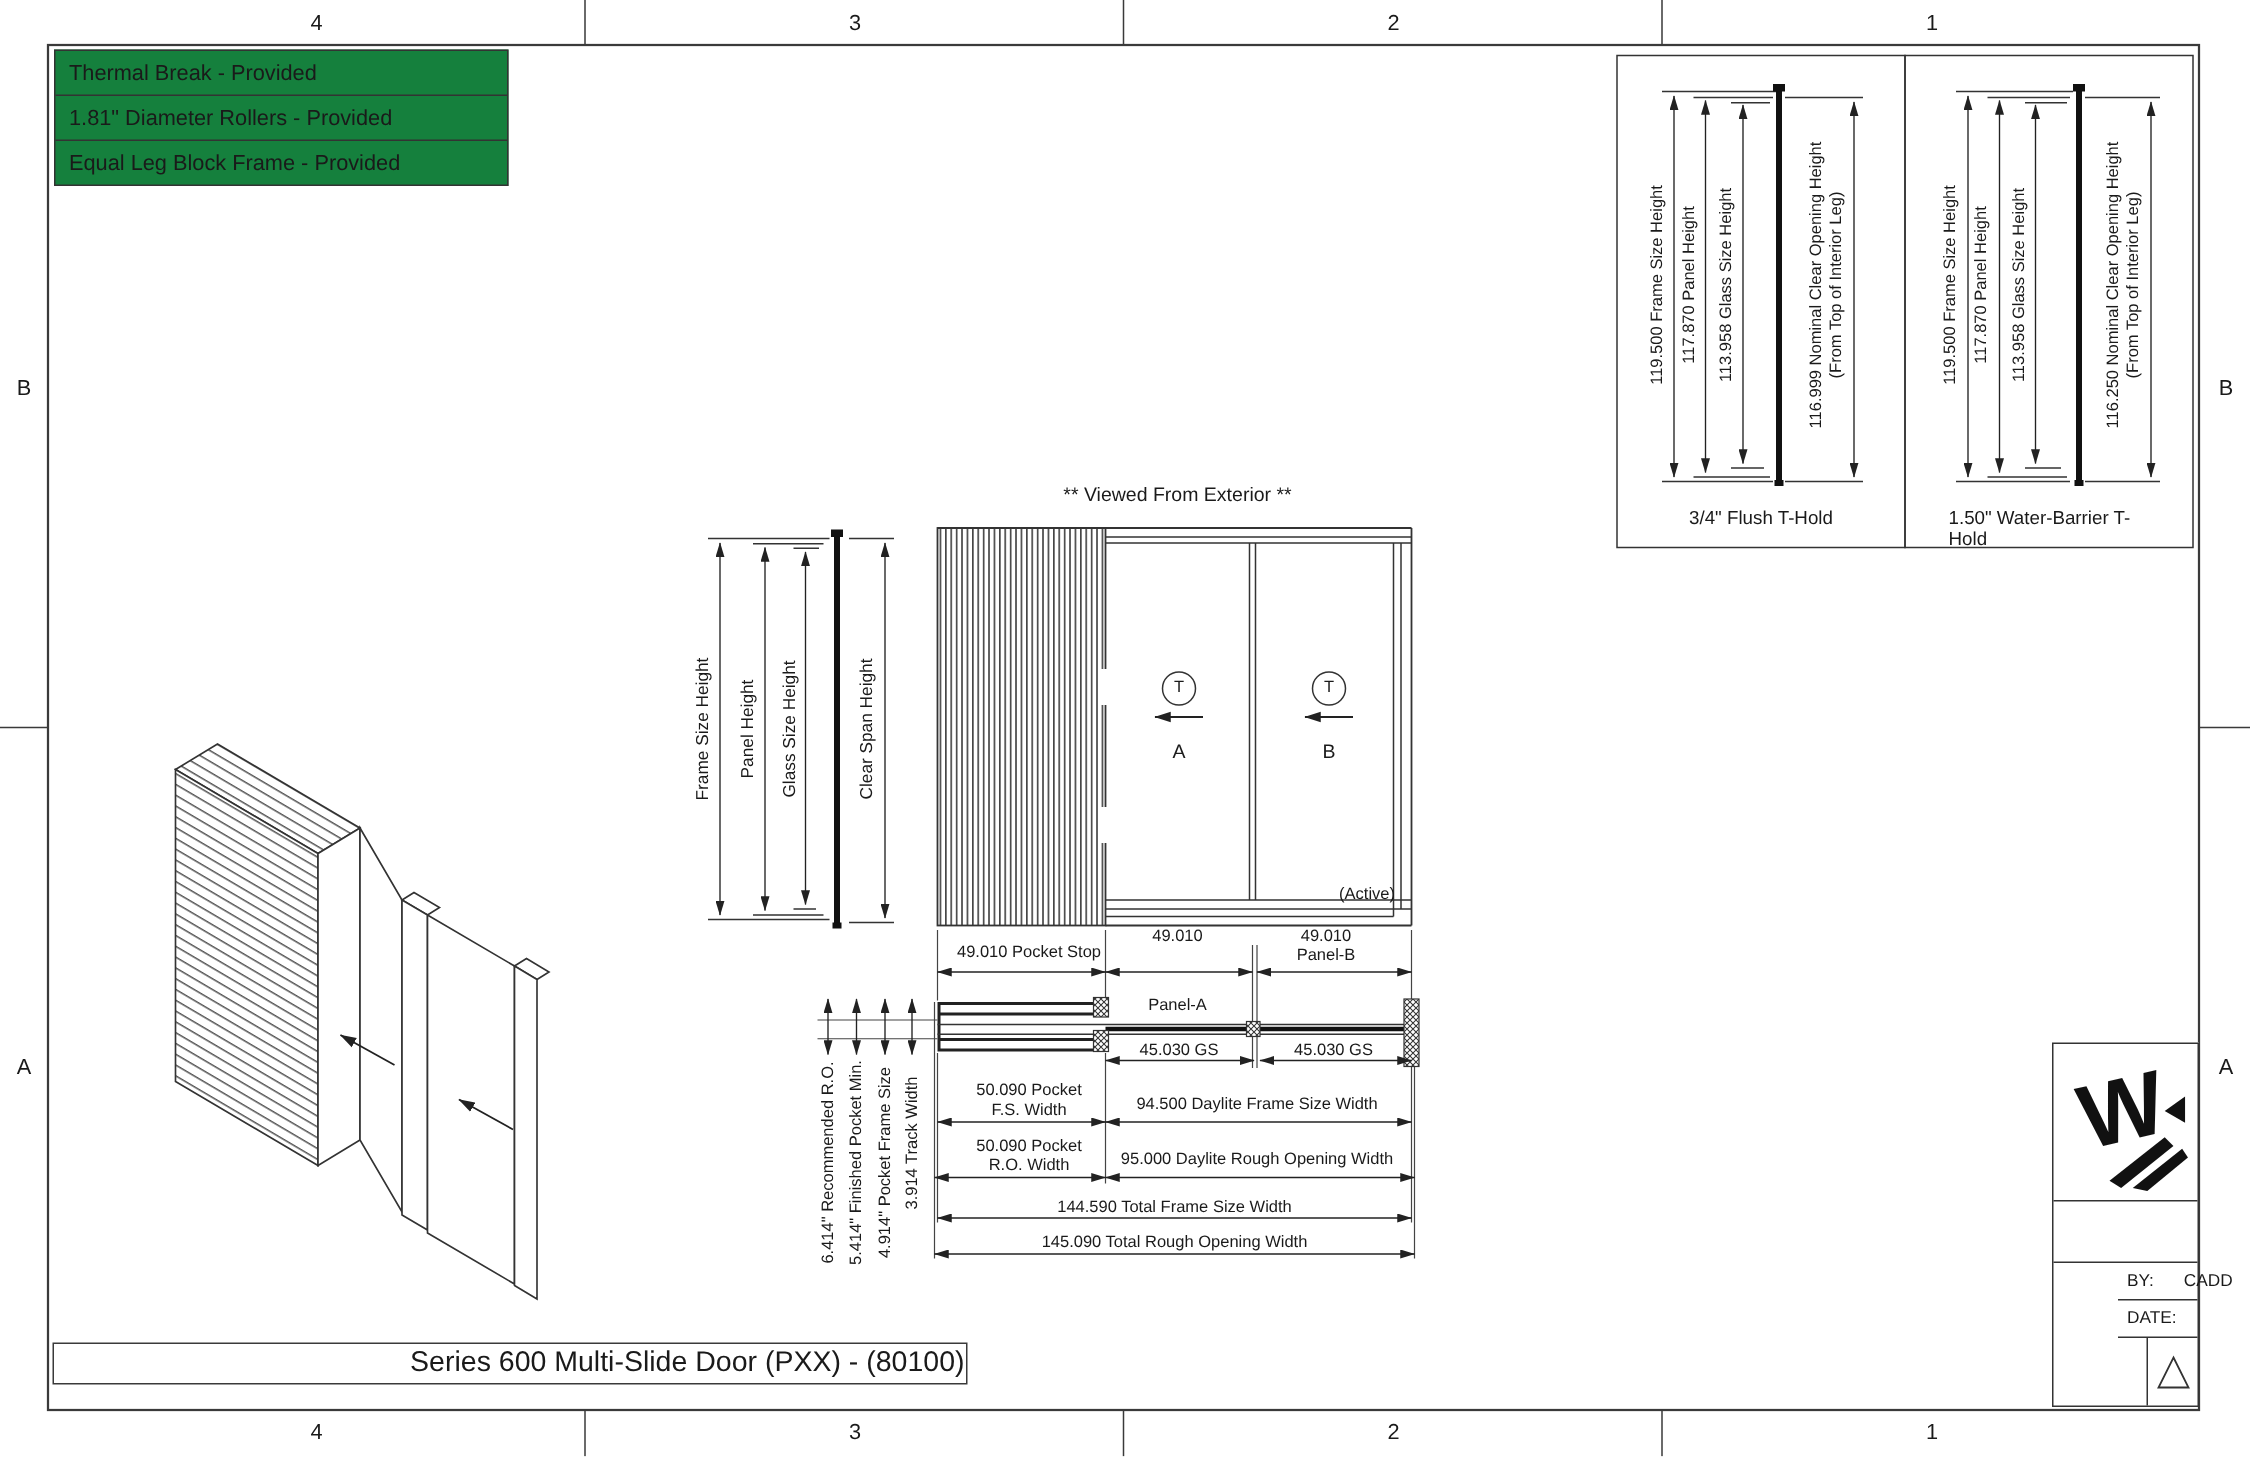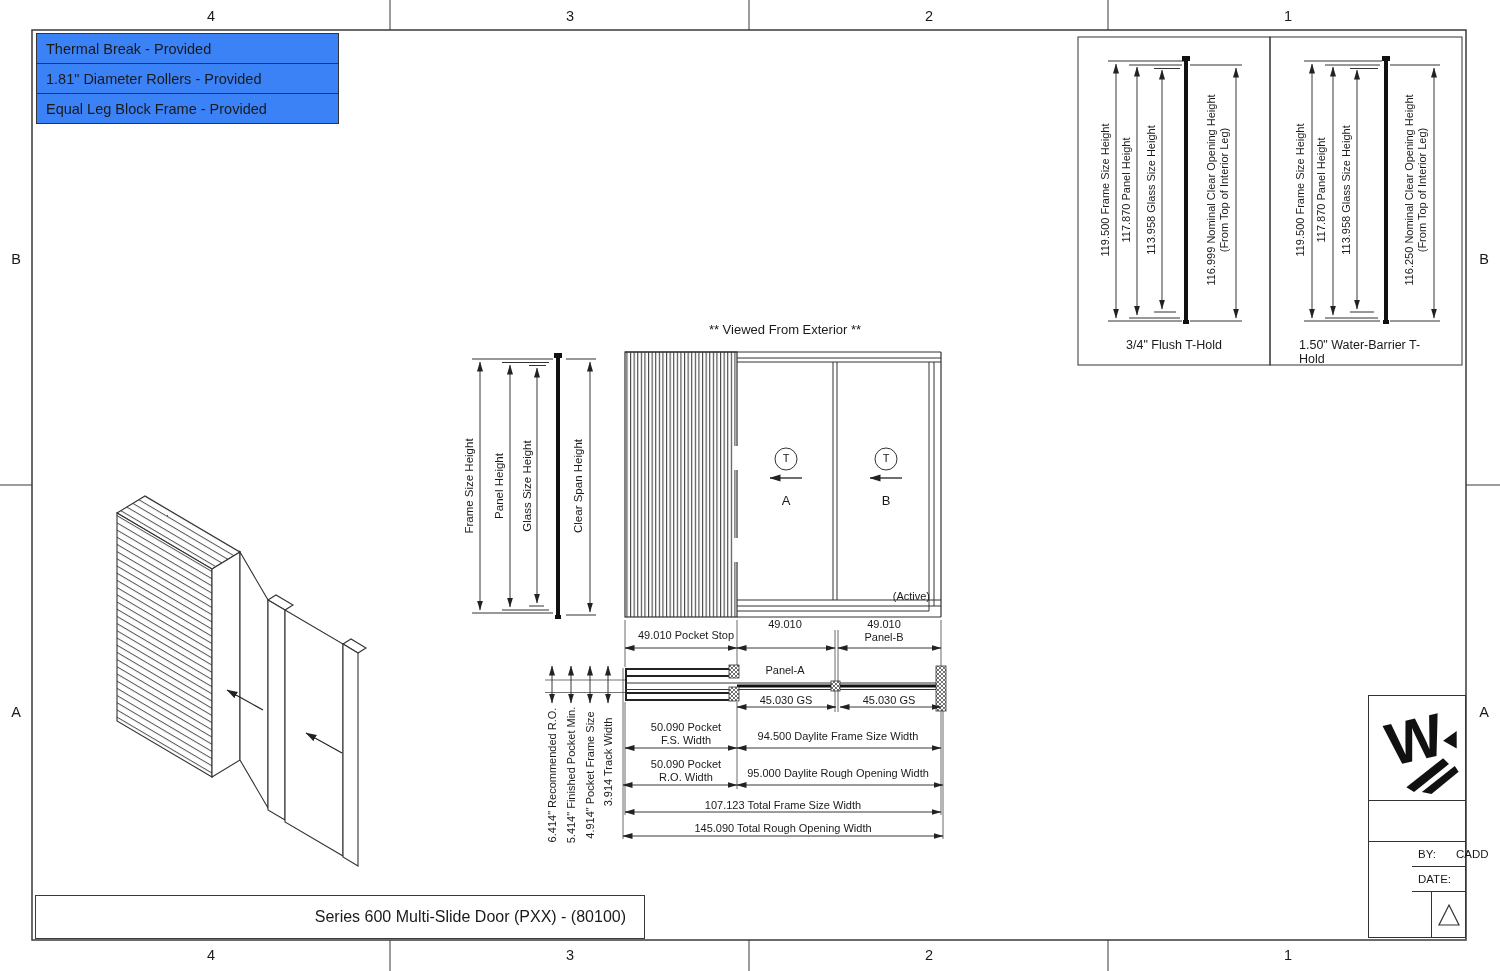--- a/index.html
+++ b/index.html
@@ -6,28 +6,28 @@
   .sheet{position:relative;width:1500px;height:971px;background:#fff;
          font-family:"Liberation Sans",sans-serif;color:#1a1a1a;overflow:hidden;}
   svg.lw{position:absolute;left:0;top:0;z-index:1;}
   .t{position:absolute;white-space:nowrap;font-size:11px;line-height:13px;z-index:2;text-align:right;}
   .tc{transform:translateX(-50%);}
   .tr{transform:translateX(-100%);}
   .rl{position:absolute;white-space:nowrap;font-size:11px;line-height:12px;
       transform:translate(-50%,-50%) rotate(-90deg);z-index:2;}
   .rl2{text-align:center;line-height:13px;}
   .zone{position:absolute;font-size:14.5px;transform:translate(-50%,-50%);z-index:2;}
-  .ftable{position:absolute;left:36px;top:33px;width:301px;border:1px solid #333;background:#3b82f6;z-index:2;}
+  .ftable{position:absolute;left:36px;top:33px;width:301px;border:1px solid #333;background:#15803d;z-index:2;}
   .ftable .frow{height:29px;border-bottom:1px solid #333;display:flex;align-items:center;
                 padding-left:9px;font-size:14.5px;}
   .ftable .frow:last-child{border-bottom:none;}
   .vcap{position:absolute;font-size:12.5px;transform:translateX(-50%);z-index:2;}
-  .tbar{position:absolute;left:35px;top:895px;width:610px;height:44px;border:1.5px solid #3a3a3a;
+  .tbar{position:absolute;left:35px;top:895px;width:610px;height:28px;border:1.5px solid #3a3a3a;
         box-sizing:border-box;display:flex;align-items:center;justify-content:flex-end;
-        padding-right:18px;font-size:16px;z-index:2;background:#fff;}
+        padding-right:1px;font-size:19px;z-index:2;background:#fff;}
   .tblock{position:absolute;left:1368px;top:695px;width:98px;height:243px;border:1px solid #333;
           box-sizing:border-box;z-index:2;background:#fff;}
   .tb-logo{height:104px;border-bottom:1px solid #333;display:flex;align-items:center;justify-content:center;}
   .tb-empty{height:40px;border-bottom:1px solid #333;}
   .tb-row{height:24px;border-bottom:1px solid #333;display:flex;align-items:center;font-size:11.5px;margin-left:43px;}
   .tb-row .lbl{margin-left:6px;}
   .tb-row .val{margin-left:20px;}
   .tb-last{height:45px;position:relative;}
   .tb-rev{position:absolute;right:0;top:0;width:33px;height:100%;border-left:1px solid #333;
           display:flex;align-items:center;justify-content:center;}
@@ -270,21 +270,21 @@
   <span class="rl" style="left:571px;top:775px">5.414" Finished Pocket Min.</span>
   <span class="rl" style="left:590px;top:775px">4.914" Pocket Frame Size</span>
   <span class="rl" style="left:608px;top:762px">3.914 Track Width</span>
 
   <span class="t tc" style="left:686px;top:721px">50.090 Pocket</span>
   <span class="t tc" style="left:686px;top:734px">F.S. Width</span>
   <span class="t tc" style="left:838px;top:730px">94.500 Daylite Frame Size Width</span>
   <span class="t tc" style="left:686px;top:758px">50.090 Pocket</span>
   <span class="t tc" style="left:686px;top:771px">R.O. Width</span>
   <span class="t tc" style="left:838px;top:767px">95.000 Daylite Rough Opening Width</span>
-  <span class="t tc" style="left:783px;top:799px">107.123 Total Frame Size Width</span>
+  <span class="t tc" style="left:783px;top:799px">144.590 Total Frame Size Width</span>
   <span class="t tc" style="left:783px;top:822px">145.090 Total Rough Opening Width</span>
 
   <div class="tbar">
     <span>Series 600 Multi-Slide Door (PXX) - (80100)</span>
   </div>
 
   <div class="tblock">
     <div class="tb-logo">
       <svg width="88" height="92" viewBox="0 0 90 95">
         <g fill="#111">

